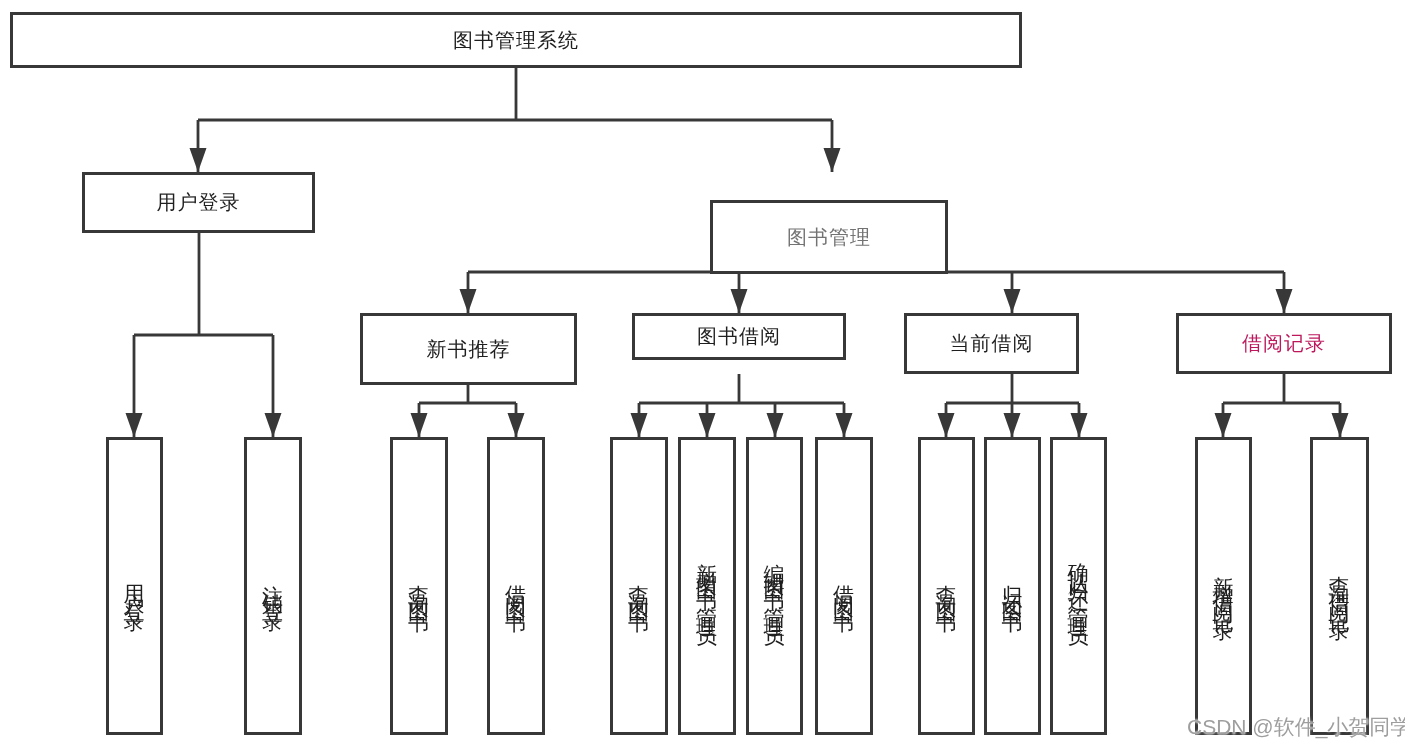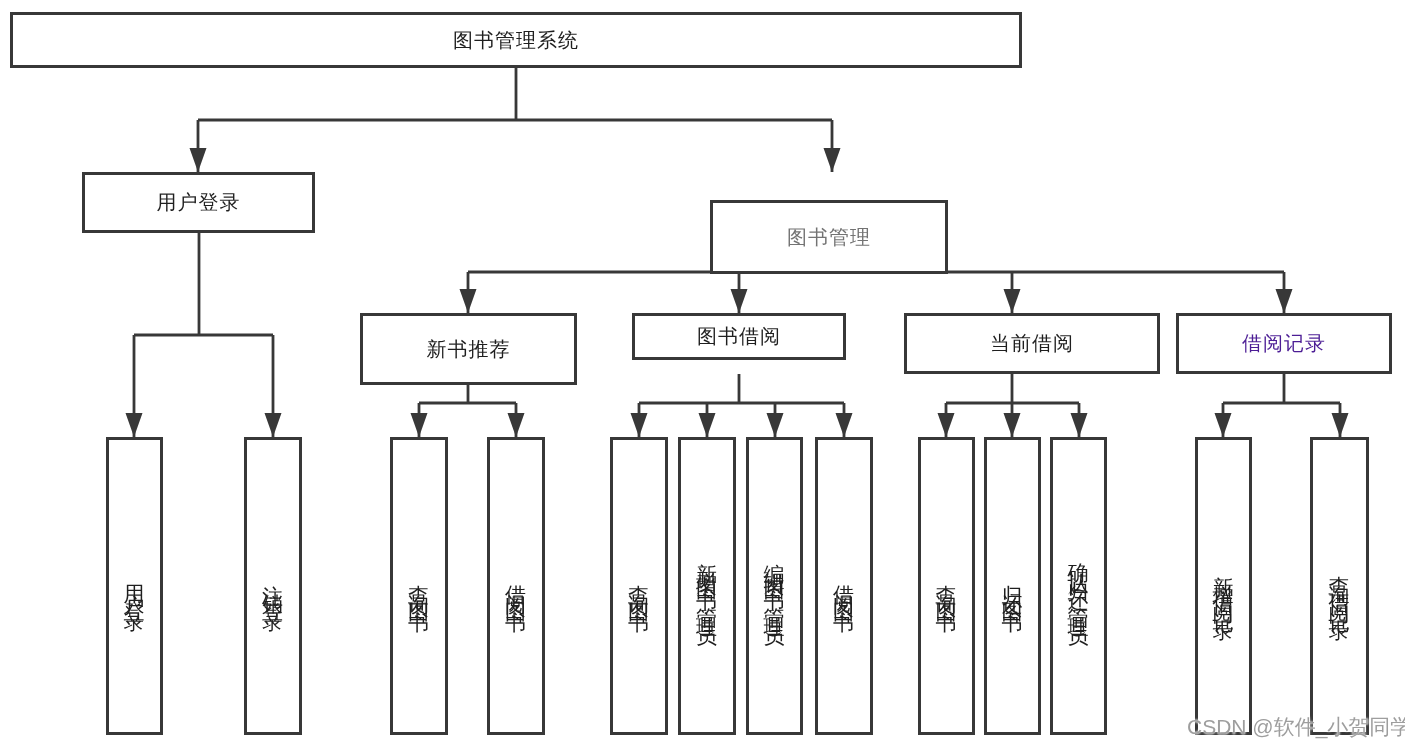--- a/index.html
+++ b/index.html
@@ -111,22 +111,22 @@
       <polygon points="1214.5,413 1231.5,413 1223,437" fill="#383838"></polygon>
       <polyline points="1340,403 1340,437" fill="none" stroke="#383838" stroke-width="2.8"></polyline>
       <polygon points="1331.5,413 1348.5,413 1340,437" fill="#383838"></polygon>
     </svg>
   <div id="node-layer">
       <div class="node h" style="left: 10px; top: 12px; width: 1012px; height: 56px; border-color: rgb(56, 56, 56); color: rgb(31, 31, 31);">图书管理系统</div>
       <div class="node h" style="left: 82px; top: 172px; width: 233px; height: 61px; border-color: rgb(56, 56, 56); color: rgb(31, 31, 31);">用户登录</div>
       <div class="node h" style="left: 710px; top: 172px; width: 238px; height: 74px; border-color: rgb(56, 56, 56); color: #737373; margin-top: 28px;">图书管理</div>
       <div class="node h" style="left: 360px; top: 313px; width: 217px; height: 72px; border-color: rgb(56, 56, 56); color: rgb(31, 31, 31);">新书推荐</div>
       <div class="node h" style="left: 632px; top: 313px; width: 214px; height: 47px; border-color: rgb(56, 56, 56); color: rgb(31, 31, 31);">图书借阅</div>
-      <div class="node h" style="left: 904px; top: 313px; width: 256px; height: 61px; border-color: rgb(56, 56, 56); color: rgb(31, 31, 31);">当前借阅</div>
-      <div class="node h" style="left: 1176px; top: 313px; width: 216px; height: 61px; border-color: rgb(56, 56, 56); color: #4c1d95;">借阅记录</div>
+      <div class="node h" style="left: 904px; top: 313px; width: 175px; height: 61px; border-color: rgb(56, 56, 56); color: rgb(31, 31, 31);">当前借阅</div>
+      <div class="node h" style="left: 1176px; top: 313px; width: 216px; height: 61px; border-color: rgb(56, 56, 56); color: #be185d;">借阅记录</div>
       <div class="node v" style="left: 106px; top: 437px; width: 57px; height: 298px; border-color: rgb(56, 56, 56); color: rgb(31, 31, 31);">用户登录</div>
       <div class="node v" style="left: 244px; top: 437px; width: 58px; height: 298px; border-color: rgb(56, 56, 56); color: rgb(31, 31, 31);">注销登录</div>
       <div class="node v" style="left: 390px; top: 437px; width: 58px; height: 298px; border-color: rgb(56, 56, 56); color: rgb(31, 31, 31);">查询图书</div>
       <div class="node v" style="left: 487px; top: 437px; width: 58px; height: 298px; border-color: rgb(56, 56, 56); color: rgb(31, 31, 31);">借阅图书</div>
       <div class="node v" style="left: 610px; top: 437px; width: 58px; height: 298px; border-color: rgb(56, 56, 56); color: rgb(31, 31, 31);">查询图书</div>
       <div class="node v" style="left: 678px; top: 437px; width: 58px; height: 298px; border-color: rgb(56, 56, 56); color: rgb(31, 31, 31);">新增图书（管理员）</div>
       <div class="node v" style="left: 746px; top: 437px; width: 57px; height: 298px; border-color: rgb(56, 56, 56); color: rgb(31, 31, 31);">编辑图书（管理员）</div>
       <div class="node v" style="left: 815px; top: 437px; width: 58px; height: 298px; border-color: rgb(56, 56, 56); color: rgb(31, 31, 31);">借阅图书</div>
       <div class="node v" style="left: 918px; top: 437px; width: 57px; height: 298px; border-color: rgb(56, 56, 56); color: rgb(31, 31, 31);">查询图书</div>
       <div class="node v" style="left: 984px; top: 437px; width: 57px; height: 298px; border-color: rgb(56, 56, 56); color: rgb(31, 31, 31);">归还图书</div>

